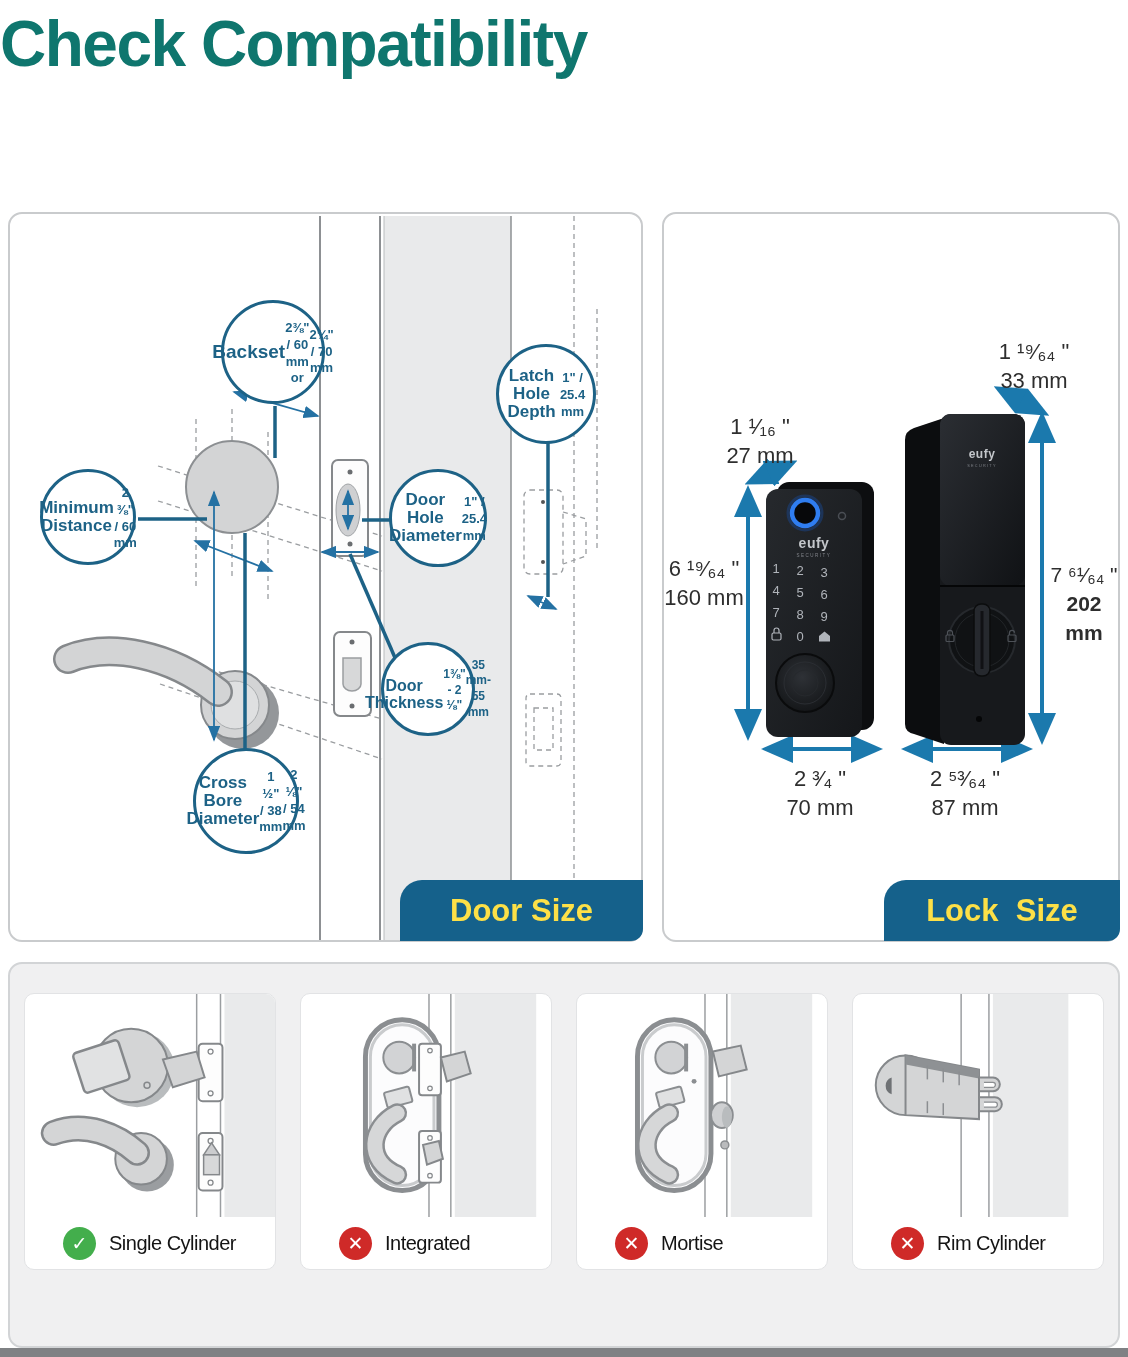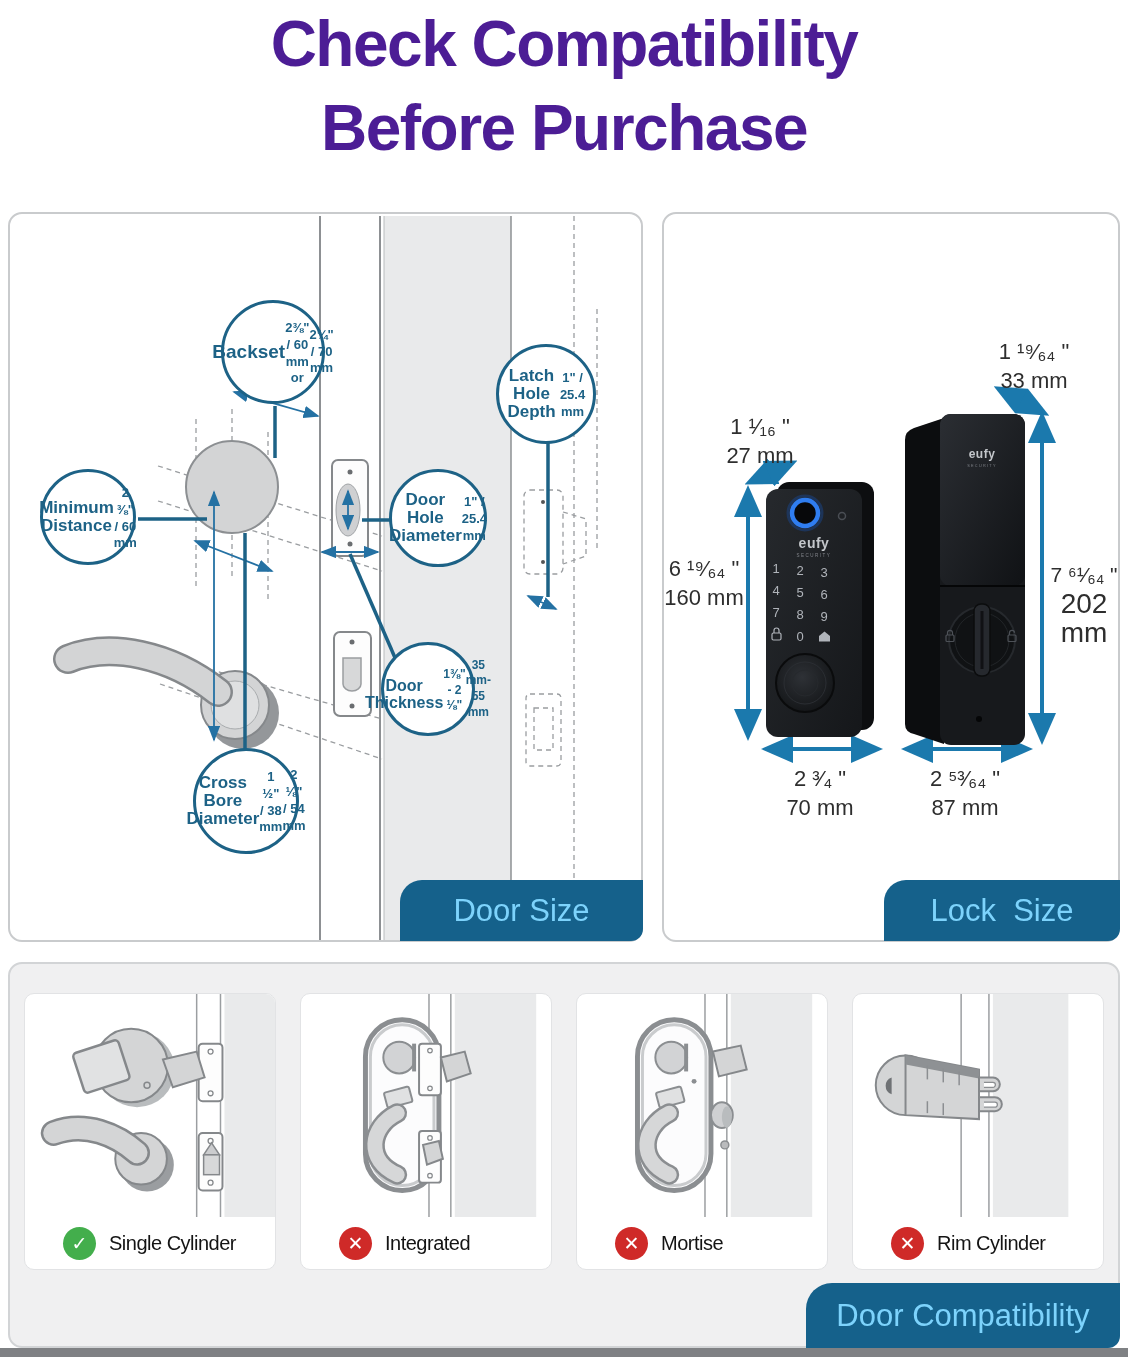--- a/index.html
+++ b/index.html
@@ -7,30 +7,30 @@
     --accent:#15618b;
     --arrow:#2471a3;
     --lockarrow:#1b79ad;
     --ink:#141414;
   }
   *{box-sizing:border-box;margin:0;padding:0;}
   body{background:#ffffff;font-family:"Liberation Sans","DejaVu Sans",sans-serif;}
   .page{position:relative;width:1128px;height:1357px;background:#fff;overflow:hidden;}
 
   
-  .title{position:absolute;left:0;top:2px;width:100%;text-align:center;color:#4c1d95;}
+  .title{position:absolute;left:0;top:2px;width:100%;color:#0f766e;}
   .title .t-line{font-size:64px;font-weight:700;letter-spacing:-1.5px;line-height:84px;}
 
   
   .panel{position:absolute;background:#fff;border:2px solid #c9cbcd;border-radius:14px;overflow:hidden;}
   .panel.door{left:8px;top:212px;width:635px;height:730px;}
   .panel.lock{left:662px;top:212px;width:458px;height:730px;}
   .panel.compat{left:8px;top:962px;width:1112px;height:386px;background:#f0f0f1;border-color:#d2d4d6;}
 
-  .banner{position:absolute;background:var(--accent);color:#7dd3fc;font-weight:400;
+  .banner{position:absolute;background:var(--accent);color:#fde047;font-weight:700;
           display:flex;align-items:center;justify-content:center;z-index:6;text-align:center;}
   .banner span{white-space:pre;}
   .banner.door-b{left:400px;top:880px;width:243px;height:61px;font-size:31px;border-radius:22px 0 12px 0;}
   .banner.lock-b{left:884px;top:880px;width:236px;height:61px;font-size:31px;border-radius:22px 0 12px 0;}
   .banner.compat-b{left:806px;top:1283px;width:314px;height:65px;font-size:31px;border-radius:26px 0 12px 0;}
 
   
   .callout{position:absolute;border:3px solid var(--teal);border-radius:50%;background:#fff;
            display:flex;flex-direction:row;align-items:center;justify-content:center;
            text-align:center;color:var(--teal);z-index:4;padding:6px;}
@@ -62,21 +62,20 @@
   svg .grayart{fill:#d4d5d6;stroke:#85888b;stroke-width:2;}
   svg .plate{fill:#fdfdfd;stroke:#85888b;stroke-width:2;}
 </style>
 </head>
 <body>
 
 <div class="page">
 
   <div class="title">
     <div class="t-line">Check Compatibility</div>
-    <div class="t-line">Before Purchase</div>
   </div>
 
   <div class="panel door">
     <svg width="635" height="730" viewBox="0 0 635 730">
       <defs>
         <marker id="mA" markerWidth="9" markerHeight="7" refX="8" refY="3.5" orient="auto-start-reverse">
           <path d="M0,0 L9,3.5 L0,7 z" fill="#2471a3"></path>
         </marker>
         <marker id="mT" markerWidth="9" markerHeight="7" refX="8" refY="3.5" orient="auto-start-reverse">
           <path d="M0,0 L9,3.5 L0,7 z" fill="#1d6286"></path>
@@ -305,21 +304,21 @@
     <div class="dim" style="left:96px;top:550px;width:120px;">
       <div>2 ³⁄₄ "</div>
       <div>70 mm</div>
     </div>
     <div class="dim" style="left:310px;top:123px;width:120px;">
       <div>1 ¹⁹⁄₆₄ "</div>
       <div>33 mm</div>
     </div>
     <div class="dim" style="left:382px;top:346px;width:76px;font-size:21px;">
       <div style="font-size:21px;">7 ⁶¹⁄₆₄ "</div>
-      <div style="font-size:28px;">202 mm</div>
+      <div style="font-size:21px;font-weight:bold;">202 mm</div>
     </div>
     <div class="dim" style="left:241px;top:550px;width:120px;">
       <div>2 ⁵³⁄₆₄ "</div>
       <div>87 mm</div>
     </div>
   </div>
 
   <div class="banner lock-b">
     <span>Lock  Size</span>
   </div>
@@ -451,17 +450,14 @@
     <div class="card-footer">
       <div class="status no">
         <span>✕</span>
       </div>
       <div class="card-label">Rim Cylinder</div>
     </div>
   </div>
 
   <div class="bottom-strip"></div>
 
-  <div class="banner compat-b">
-    <span>Door Compatibility</span>
-  </div>
 
 </div>
 
 </body></html>

